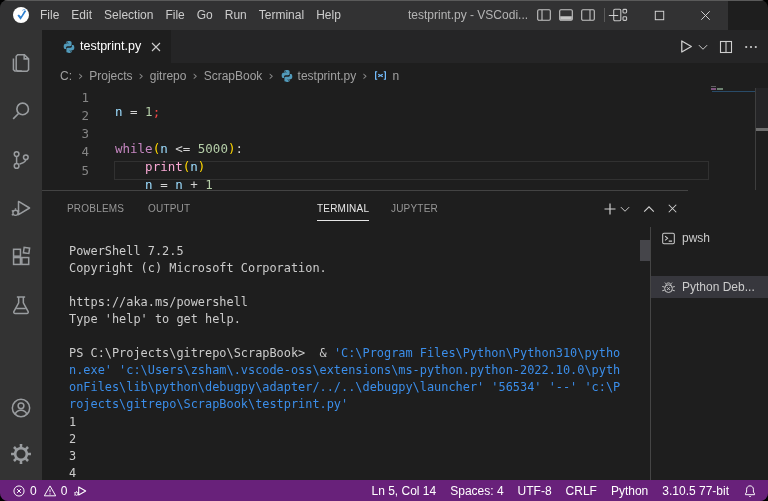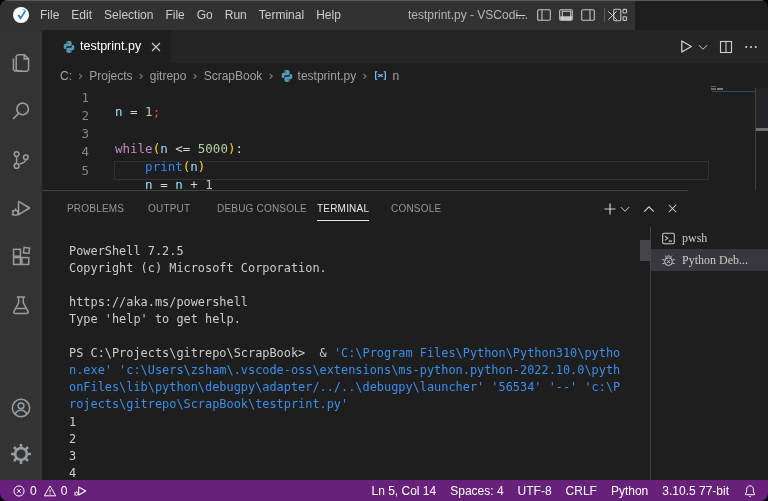--- a/index.html
+++ b/index.html
@@ -2,21 +2,21 @@
 <html><head>
 <meta charset="utf-8">
 <style>
   html,body{margin:0;padding:0;background:#000;}
   *{box-sizing:border-box;}
   .window{position:relative;width:768px;height:501px;background:#1e1e1e;overflow:hidden;
     border-radius:8px;font-family:"Liberation Sans",sans-serif;-webkit-font-smoothing:antialiased;}
   .window::before{content:"";position:absolute;left:0;top:0;width:768px;height:1px;background:#5a5a5a;z-index:99;}
 
   
-  .titlebar{position:absolute;left:0;top:0;width:635px;height:30px;background:#323233;}
+  .titlebar{position:absolute;left:0;top:0;width:728px;height:30px;background:#323233;}
   .app-icon{position:absolute;left:13px;top:7px;width:16px;height:16px;}
   .menubar{position:absolute;left:34px;top:0;height:30px;display:flex;align-items:center;}
   .menu-item{padding:0 6px;font-size:12px;color:#cccccc;line-height:30px;}
   .window-title{position:absolute;left:408px;top:0;line-height:30px;font-size:12px;color:#b4b4b4;white-space:nowrap;}
   .layout-controls{position:absolute;left:536px;top:0;height:30px;display:flex;align-items:center;}
   .layout-controls .lc{width:16px;height:16px;margin-right:6px;color:#c5c5c5;}
   .lc-sep{width:1px;height:14px;background:#5a5a5a;margin:0 7px 0 2px;}
   .window-controls{position:absolute;right:0;top:0;height:30px;display:flex;}
   .wc{width:46px;height:30px;display:flex;align-items:center;justify-content:center;color:#d8d8d8;}
 
@@ -39,44 +39,44 @@
   .bc-ico{width:14px;height:14px;margin-right:4px;position:relative;top:0px;}
 
   
   .editor{position:absolute;left:42px;top:88px;width:726px;height:102px;}
   .gutter{position:absolute;left:0;top:0.5px;width:47px;text-align:right;
     font-family:"DejaVu Sans Mono",monospace;font-size:12.5px;line-height:18.3px;color:#858585;}
   .code{position:absolute;left:73px;top:15px;font-family:"DejaVu Sans Mono",monospace;
     font-size:12.5px;line-height:18.3px;white-space:pre;color:#d4d4d4;}
   .cur-line{position:absolute;left:72px;top:73.3px;width:595px;height:18.6px;border:1px solid #313131;}
   .tk-var{color:#9cdcfe}.tk-op{color:#d4d4d4}.tk-num{color:#b5cea8}.tk-kw{color:#c586c0}
-  .tk-fn{color:#3b82f6}.tk-par{color:#ffd700}.tk-err{color:#f44747}
+  .tk-fn{color:#f9a8d4}.tk-par{color:#ffd700}.tk-err{color:#f44747}
   .minimap-mark{position:absolute;}
   .editor-vsep{position:absolute;left:713px;top:0;width:1px;height:102px;background:#3e3e3e;}
   .scroll-thumb{position:absolute;left:714px;top:0;width:12px;height:41px;background:#252527;}
   .cursor-marker{position:absolute;left:714px;top:40px;width:12px;height:3px;background:#6e6e6e;}
 
   
   .panel{position:absolute;left:42px;top:190px;width:646px;height:290px;background:#1e1e1e;border-top:1px solid #434343;}
   .panel-tabs{position:absolute;left:0;top:0;height:35px;width:500px;}
   .panel-tab{position:absolute;font-size:10px;letter-spacing:0.2px;color:#969696;line-height:35px;top:0;}
   .panel-tab.active{color:#e7e7e7;}
   .panel-tab.active::after{content:"";position:absolute;left:0;right:0;bottom:5px;height:1px;background:#e7e7e7;}
   .panel-actions{position:absolute;right:8px;top:0;height:35px;display:flex;align-items:center;}
   .pa{color:#d0d0d0;display:flex;align-items:center;justify-content:center;}
 
   .terminal{position:absolute;left:27px;top:51.6px;font-family:"DejaVu Sans Mono",monospace;
     font-size:11.9px;line-height:17.1px;white-space:pre;color:#cccccc;}
   .t-blue{color:#3b8eea;}
   .term-scroll{position:absolute;left:598px;top:49px;width:10px;height:21px;background:#45454a;}
   .term-tabs{position:absolute;left:608px;top:36px;width:118px;height:254px;border-left:1px solid #454545;}
   .term-row{position:relative;height:22px;display:flex;align-items:center;color:#cccccc;font-size:12px;white-space:nowrap;}
-  .term-row.selected{background:#37373d;}
+  .term-row.selected{background:#37373d;margin-top:27px;}
   .term-row .tt-ico{width:15px;height:15px;margin:0 6px 0 10px;color:#cccccc;flex:none;}
-  .term-row .tt-label{overflow:hidden;max-width:92px;font-family:Liberation Serif, serif;}
+  .term-row .tt-label{overflow:hidden;max-width:92px;}
 
   
   .statusbar{position:absolute;left:0;top:480px;width:768px;height:21px;background:#68217a;color:#ffffff;font-size:12px;}
   .sb-left{position:absolute;left:12px;top:0;height:21px;display:flex;align-items:center;}
   .sb-right{position:absolute;right:11px;top:0;height:21px;display:flex;align-items:center;}
   .sb-item{display:flex;align-items:center;margin-right:6px;}
   .sb-right .sb-item{margin:0 0 0 14px;}
   .sb-ico{width:14px;height:14px;margin-right:4px;display:inline-block;}
   svg{display:block;width:100%;height:100%;}
 </style>
@@ -295,23 +295,22 @@
       </div>
     <div class="editor-vsep"></div>
     <div class="scroll-thumb"></div>
     <div class="cursor-marker"></div>
   </div>
 
   <div class="panel">
     <div class="panel-tabs">
         <div class="panel-tab" style="left: 25px;">PROBLEMS</div>
         <div class="panel-tab" style="left: 106px;">OUTPUT</div>
-        <div class="panel-tab" style="left: 175px;">DEBUG CONSOLE</div>
         <div class="panel-tab active" style="left: 275px;">TERMINAL</div>
-        <div class="panel-tab" style="left: 349px;">CONSOLE</div>
+        <div class="panel-tab" style="left: 349px;">JUPYTER</div>
       </div>
     <div class="panel-actions">
       <span class="pa" style="width:16px;height:16px;margin-right:1px;">
           <svg viewBox="0 0 16 16" fill="none">
             <path d="M8 2.5v11M2.5 8h11" stroke="currentColor" stroke-width="1.2"></path>
           </svg>
         </span>
       <span class="pa" style="width:12px;height:12px;margin-right:11px;">
           <svg viewBox="0 0 16 16" fill="none">
             <path d="M2.5 5.5L8 11l5.5-5.5" stroke="currentColor" stroke-width="1.3"></path>

